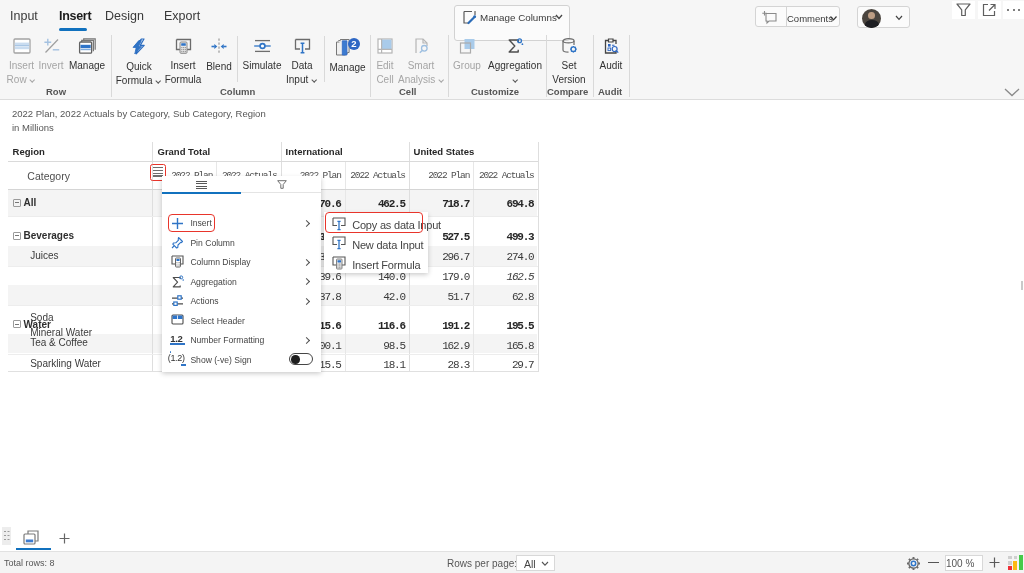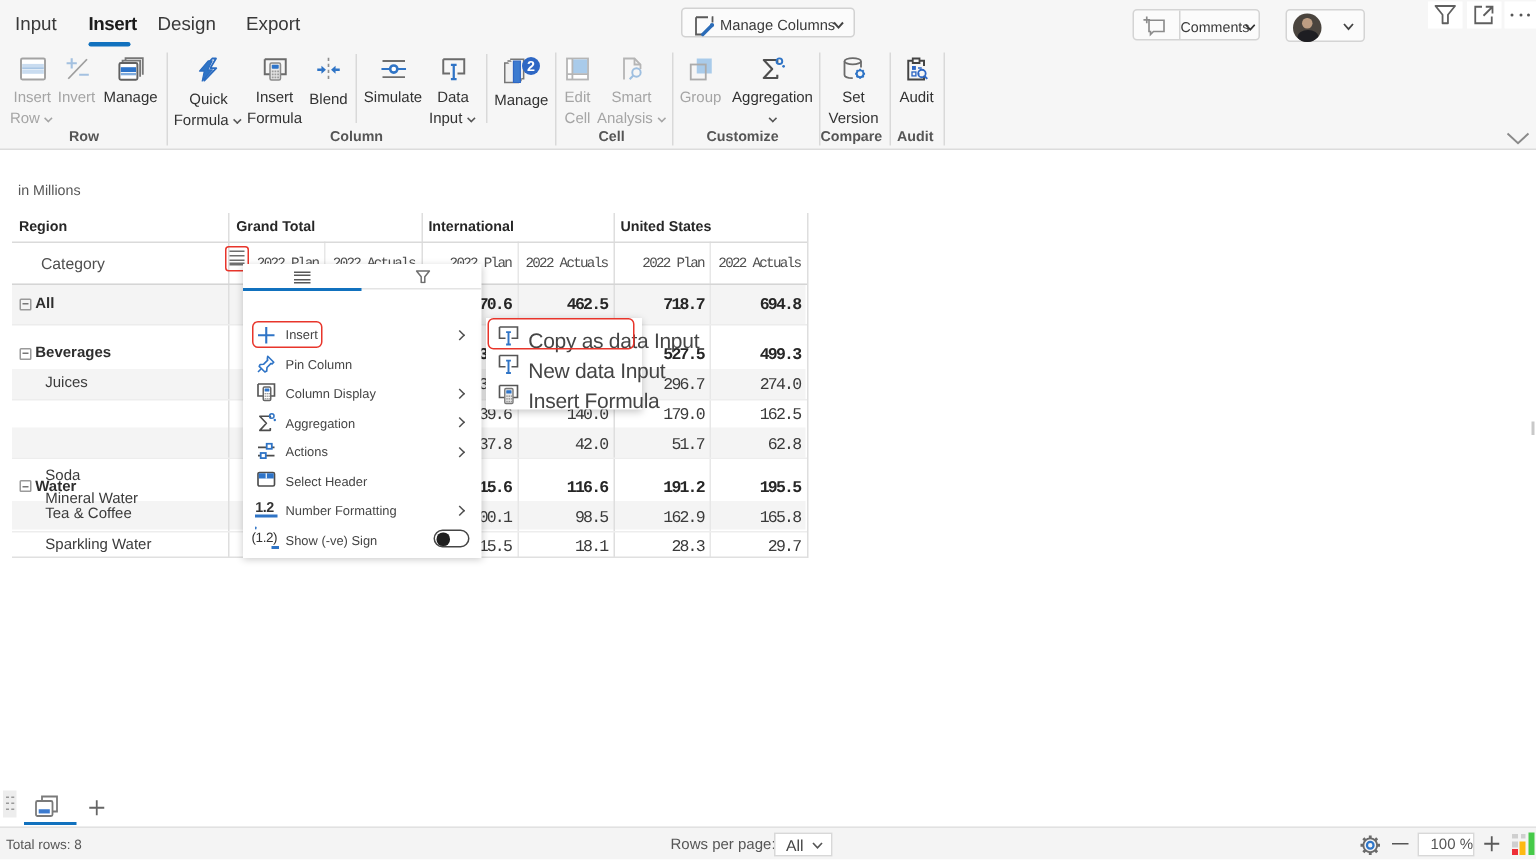--- a/index.html
+++ b/index.html
@@ -5,21 +5,21 @@
 * { margin:0; padding:0; box-sizing:border-box; }
 html,body { width:1024px; height:573px; overflow:hidden; }
 body { font-family:"Liberation Sans", sans-serif; background:#fff; }
 .app { position:relative; width:1024px; height:573px; background:#fff; }
 
 
 .chrome { position:absolute; left:0; top:0; width:1024px; height:100px; background:#f6f6f6; border-bottom:1px solid #dcdcdc; }
 .tab { position:absolute; top:9px; font-size:12.5px; color:#393939; }
 .tab.active { font-weight:bold; color:#1b1b1b; letter-spacing:-0.3px; }
 .tabline { position:absolute; left:59px; top:28px; width:28px; height:2.5px; background:#1171be; border-radius:2px; }
-.mngcol { position:absolute; left:454px; top:5px; width:116px; height:20px; border:1px solid #d2d2d2; border-radius:3px; background:#fbfbfb; }
+.mngcol { position:absolute; left:454px; top:5px; width:116px; height:36px; border:1px solid #d2d2d2; border-radius:3px; background:#fbfbfb; }
 .mngcol .t { position:absolute; left:25px; top:5.5px; font-size:9.8px; color:#3a3a3a; white-space:nowrap; }
 .cmts { position:absolute; left:755px; top:6px; width:85px; height:21px; border:1px solid #d4d4d4; border-radius:3px; background:#fbfbfb; }
 .cmts .sep { position:absolute; left:30px; top:0; width:1px; height:100%; background:#d4d4d4; }
 .cmts .t { position:absolute; left:31px; top:5.5px; font-size:9.5px; color:#3a3a3a; }
 .avatarbox { position:absolute; left:857px; top:6px; width:53px; height:22px; border:1px solid #d4d4d4; border-radius:3px; background:#fbfbfb; }
 .avatar { position:absolute; left:4px; top:1.5px; width:19px; height:19px; border-radius:50%; background:#4a443e; overflow:hidden; }
 .avatar .face { position:absolute; left:6px; top:3.5px; width:6.5px; height:7px; border-radius:50%; background:#bd9d83; }
 .avatar .body { position:absolute; left:2.5px; top:11.5px; width:14px; height:9px; border-radius:50%; background:#1e1e22; }
 .icobox { position:absolute; top:1px; width:23px; height:18px; background:#fff; }
 
@@ -50,30 +50,30 @@
 
 
 .menu { position:absolute; left:161.7px; top:175.9px; width:159px; height:196px; background:#fff; box-shadow:0 1.5px 5px rgba(0,0,0,0.22); z-index:20; }
 .menu .hdr { position:absolute; left:0; top:0; width:100%; height:17px; border-bottom:1px solid #e4e4e4; }
 .menu .hline-active { position:absolute; left:0; top:16px; width:79.5px; height:2px; background:#1171be; }
 .mi { position:absolute; left:0; width:100%; height:19.5px; }
 .mi .txt { position:absolute; left:28.7px; top:5px; font-size:8.6px; color:#454545; white-space:nowrap; }
 .mi .arr { position:absolute; right:11.5px; top:7.2px; width:5px; height:5px; border-right:1.1px solid #4f4f4f; border-bottom:1.1px solid #4f4f4f; transform:rotate(-45deg); }
 .submenu { position:absolute; left:324.2px; top:211.9px; width:104px; height:61px; background:#fff; box-shadow:0 1.5px 5px rgba(0,0,0,0.22); z-index:21; }
 .si { position:absolute; left:0; width:100%; height:19.5px; }
-.si .txt { position:absolute; left:28px; top:5.5px; font-size:14px; letter-spacing:-0.2px; color:#454545; white-space:nowrap; }
+.si .txt { position:absolute; left:28px; top:5.5px; font-size:11px; letter-spacing:-0.2px; color:#454545; white-space:nowrap; }
 .redbox { position:absolute; border:1.8px solid #e8352b; border-radius:4px; z-index:30; }
 .toggle { position:absolute; width:24px; height:12px; border:1px solid #454545; border-radius:7px; background:#fff; }
 .toggle .knob { position:absolute; left:1.8px; top:1.3px; width:8.5px; height:8.5px; border-radius:50%; background:#1f1f1f; }
 
 
 .sheetbar { position:absolute; left:0; top:524px; width:1024px; height:27px; background:#fff; }
 .grip { position:absolute; left:2px; top:3px; width:9px; height:18px; background:#ededed; }
 .statusbar { position:absolute; left:0; top:551px; width:1024px; height:22px; background:#f4f4f4; border-top:1px solid #e1e1e1; font-size:9.5px; color:#565656; }
-.zoombox { position:absolute; left:945px; top:3px; width:38px; height:16px; background:#fff; border:1px solid #d8d8d8; text-align:right; font-size:10px; line-height:15px; color:#555; }
+.zoombox { position:absolute; left:945px; top:3px; width:38px; height:16px; background:#fff; border:1px solid #d8d8d8; text-align:left; font-size:10px; line-height:15px; color:#555; }
 .allbox { position:absolute; left:516px; top:3px; width:39px; height:16px; background:#fff; border:1px solid #d8d8d8; font-size:10.5px; color:#444; }
 </style>
 </head>
 <body>
 <div class="app">
   <div class="chrome"></div>
 
   <div class="tab" style="left:10px;">Input</div>
   <div class="tab active" style="left:59px;">Insert</div>
   <div class="tab" style="left:105px;">Design</div>
@@ -304,20 +304,21 @@
   <div class="rgl" style="left:220px;">Column</div>
   <div class="rgl" style="left:399px;">Cell</div>
   <div class="rgl" style="left:471px;">Customize</div>
   <div class="rgl" style="left:547px;">Compare</div>
   <div class="rgl" style="left:598px;">Audit</div>
 
   <svg style="position:absolute;left:1004px;top:88px" width="16" height="9" viewBox="0 0 16 9">
       <path d="M1 1 L8 7.5 L15 1" stroke="#8a8a8a" stroke-width="1.3" fill="none"></path>
     </svg>
 
+  <div class="title1" style="left:12px;">2022 Plan, 2022 Actuals by Category, Sub Category, Region</div>
   <div class="title2" style="left:12px;">in Millions</div>
 
   <div class="rowbg" style="top:189.2px;height:27.1px;"></div>
   <div class="rowbg" style="top:245.8px;height:19.8px;"></div>
   <div class="rowbg" style="top:285.4px;height:19.8px;"></div>
   <div class="rowbg" style="top:334.3px;height:19.2px;"></div>
 
   <div class="vline" style="left:151.9px;top:142px;height:229.5px;background:#dedede;"></div>
   <div class="vline" style="left:216.2px;top:160.5px;height:211px;"></div>
   <div class="vline" style="left:280.5px;top:142px;height:229.5px;background:#dedede;"></div>
@@ -372,21 +373,21 @@
   <div class="cell" style="left:30.2px;top:250.2px;">Juices</div>
   <div class="num" style="right:683.3px;top:251.4px;width:70px;">132.8</div>
   <div class="num" style="right:619.1px;top:251.4px;width:70px;">156.9</div>
   <div class="num" style="right:554.8px;top:251.4px;width:70px;">296.7</div>
   <div class="num" style="right:490.5px;top:251.4px;width:70px;">274.0</div>
 
   <div class="cell" style="left:30.2px;top:270px;margin-top:42px;">Soda</div>
   <div class="num" style="right:683.3px;top:271.2px;width:70px;">139.6</div>
   <div class="num" style="right:619.1px;top:271.2px;width:70px;">140.0</div>
   <div class="num" style="right:554.8px;top:271.2px;width:70px;">179.0</div>
-  <div class="num" style="right:490.5px;top:271.2px;width:70px;">162.5</div>
+  <div class="num" style="right:490.5px;top:271.2px;width:70px;font-style:italic;">162.5</div>
 
   <div class="cell" style="left:30.2px;top:289.8px;margin-top:47px;">Tea &amp; Coffee</div>
   <div class="num" style="right:683.3px;top:291px;width:70px;">137.8</div>
   <div class="num" style="right:619.1px;top:291px;width:70px;">42.0</div>
   <div class="num" style="right:554.8px;top:291px;width:70px;">51.7</div>
   <div class="num" style="right:490.5px;top:291px;width:70px;">62.8</div>
 
   <div class="mbox" style="left:12.6px;top:320.4px;"></div>
   <div class="cell grp" style="left:23.5px;top:319.1px;">Water</div>
   <div class="num b" style="right:683.3px;top:320.3px;width:70px;">415.6</div>

